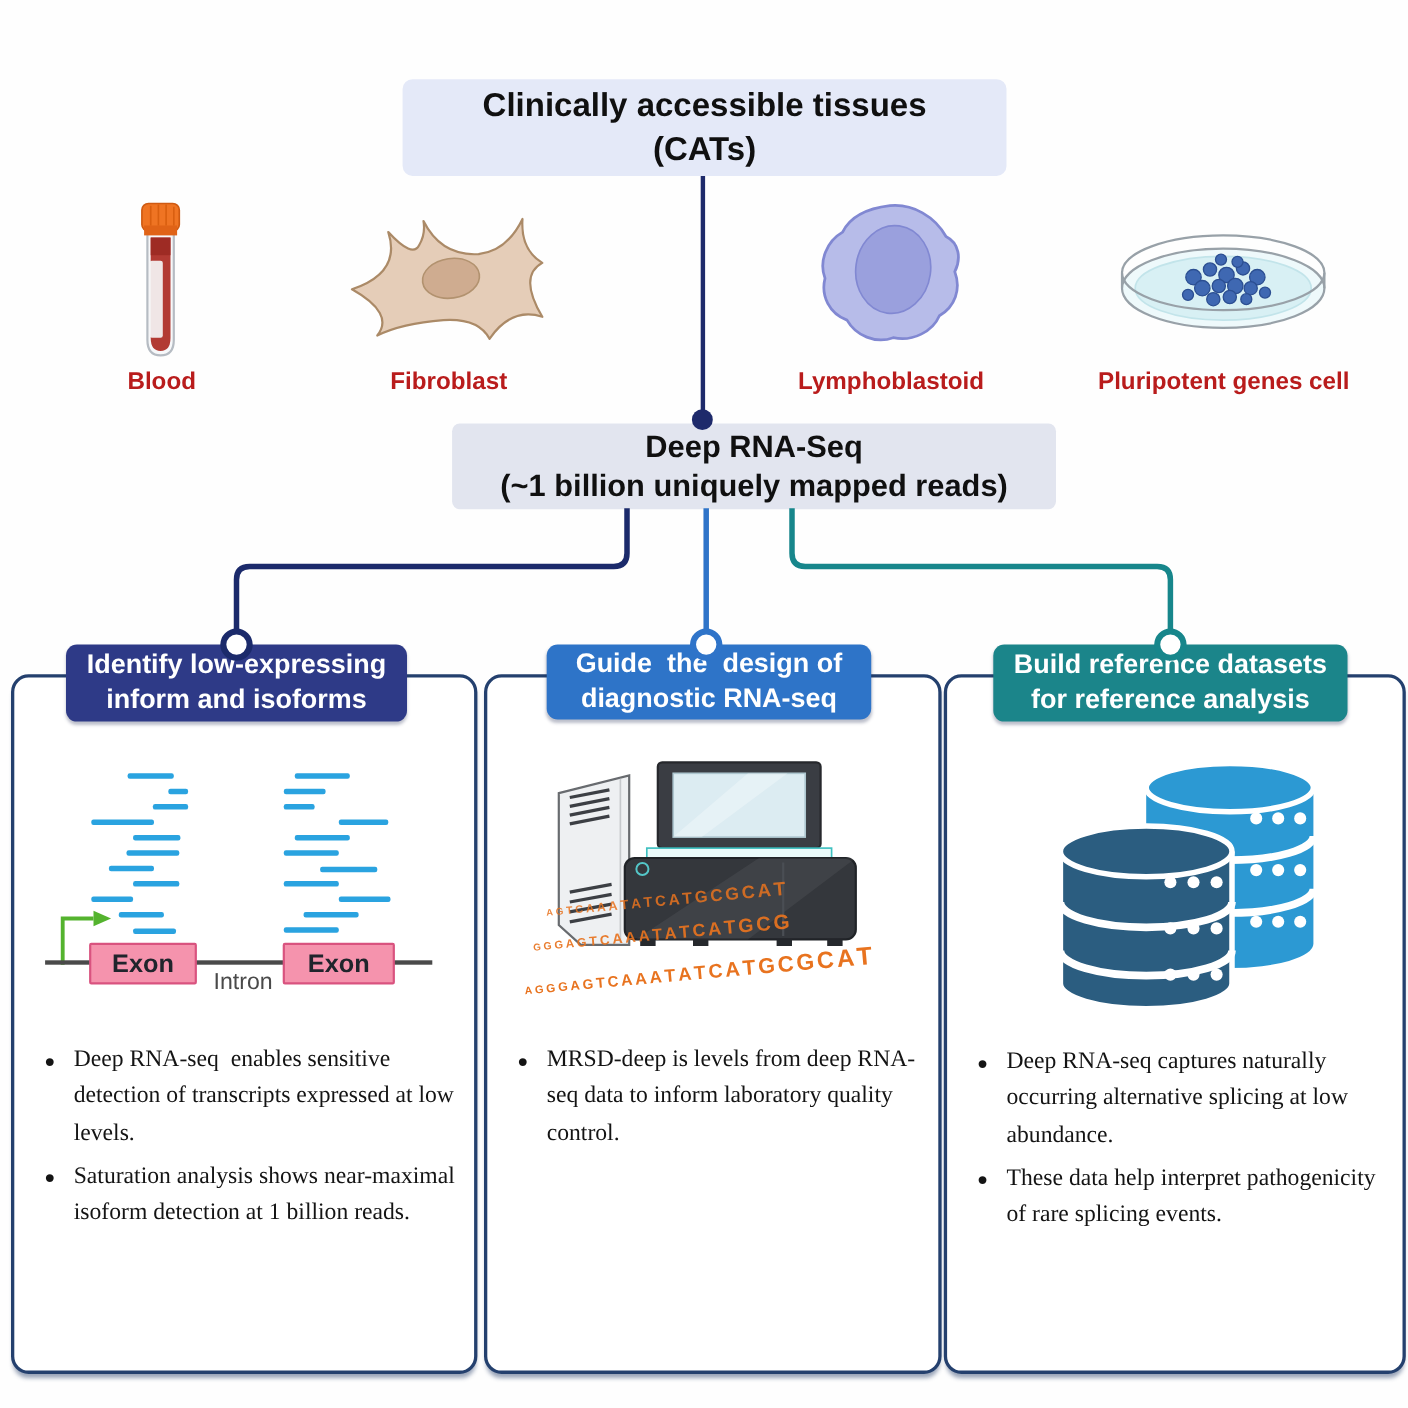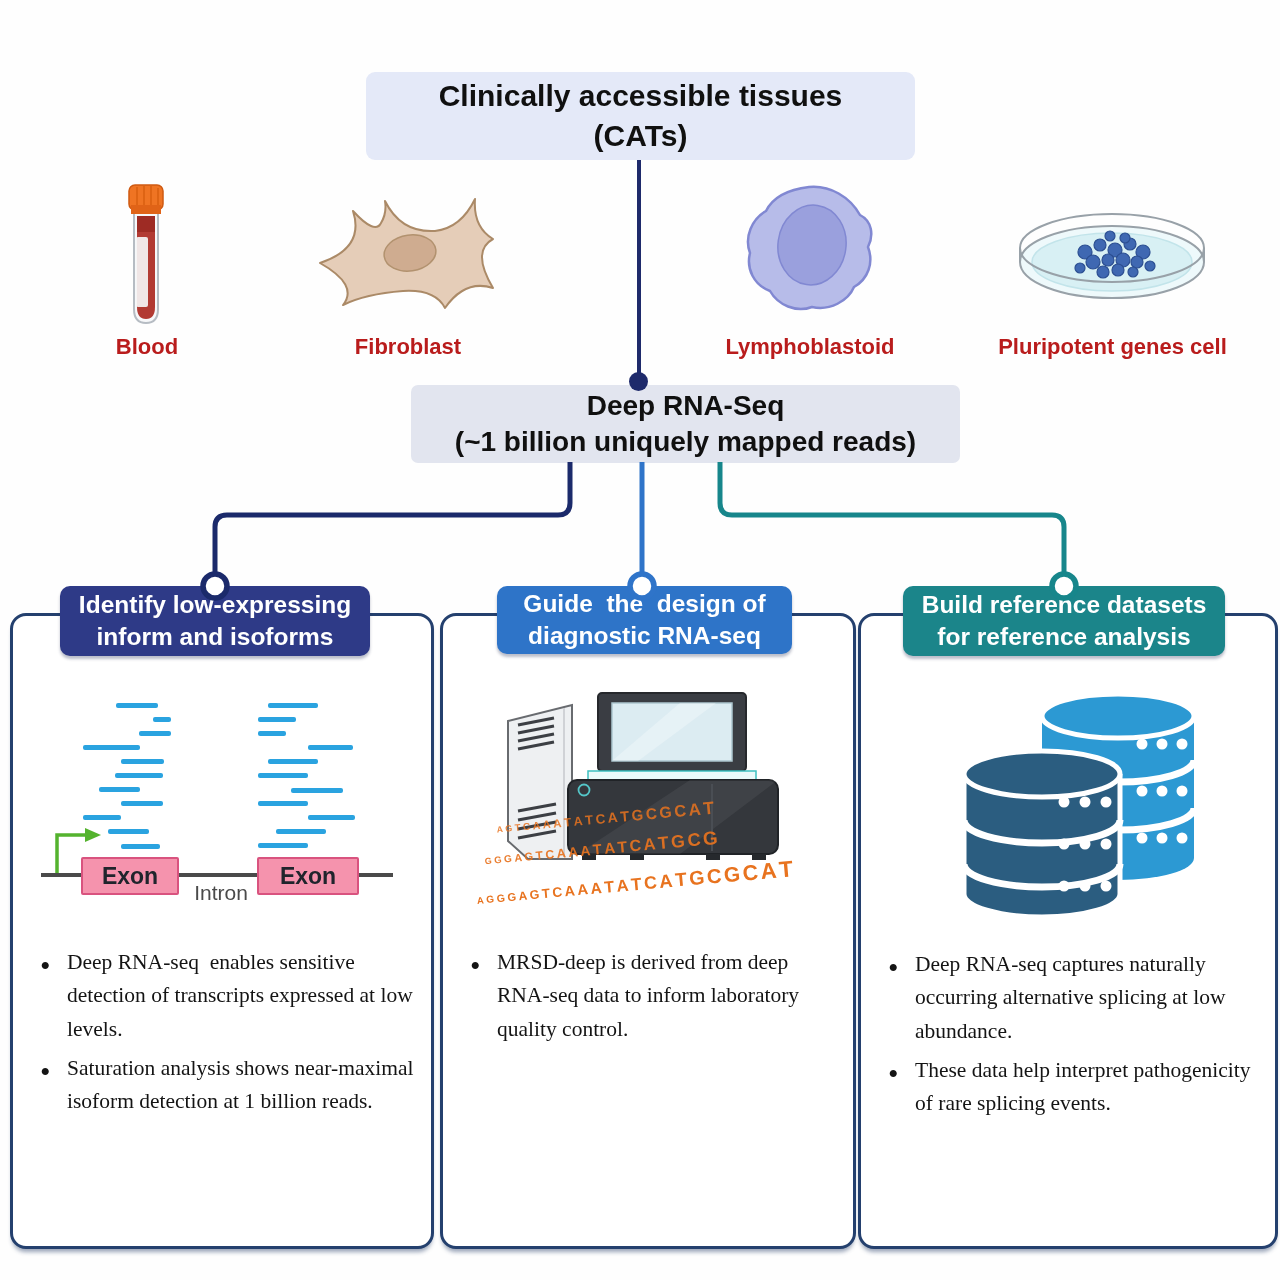--- a/index.html
+++ b/index.html
@@ -236,21 +236,21 @@
             <rect x="150" y="163" width="14" height="6"></rect>
           <rect x="226" y="163" width="14" height="6"></rect>
             <rect x="272" y="163" width="14" height="6"></rect>
         </g>
       </svg>
       <div id="seqline1" class="seq-line"><span style="font-size: 8.5px;">A</span><span style="font-size: 9px;">G</span><span style="font-size: 9.5px;">T</span><span style="font-size: 10px;">C</span><span style="font-size: 10.5px;">A</span><span style="font-size: 11px;">A</span><span style="font-size: 11.5px;">A</span><span style="font-size: 12px;">T</span><span style="font-size: 12.5px;">A</span><span style="font-size: 13px;">T</span><span style="font-size: 13.5px;">C</span><span style="font-size: 14px;">A</span><span style="font-size: 14.5px;">T</span><span style="font-size: 15px;">G</span><span style="font-size: 15.5px;">C</span><span style="font-size: 16px;">G</span><span style="font-size: 16.5px;">C</span><span style="font-size: 17px;">A</span><span style="font-size: 17.5px;">T</span></div>
       <div id="seqline2" class="seq-line"><span style="font-size: 9px;">G</span><span style="font-size: 9.55px;">G</span><span style="font-size: 10.1px;">G</span><span style="font-size: 10.65px;">A</span><span style="font-size: 11.2px;">G</span><span style="font-size: 11.75px;">T</span><span style="font-size: 12.3px;">C</span><span style="font-size: 12.85px;">A</span><span style="font-size: 13.4px;">A</span><span style="font-size: 13.95px;">A</span><span style="font-size: 14.5px;">T</span><span style="font-size: 15.05px;">A</span><span style="font-size: 15.6px;">T</span><span style="font-size: 16.15px;">C</span><span style="font-size: 16.7px;">A</span><span style="font-size: 17.25px;">T</span><span style="font-size: 17.8px;">G</span><span style="font-size: 18.35px;">C</span><span style="font-size: 18.9px;">G</span></div>
       <div id="seqline3" class="seq-line"><span style="font-size: 9.5px;">A</span><span style="font-size: 10.1px;">G</span><span style="font-size: 10.7px;">G</span><span style="font-size: 11.3px;">G</span><span style="font-size: 11.9px;">A</span><span style="font-size: 12.5px;">G</span><span style="font-size: 13.1px;">T</span><span style="font-size: 13.7px;">C</span><span style="font-size: 14.3px;">A</span><span style="font-size: 14.9px;">A</span><span style="font-size: 15.5px;">A</span><span style="font-size: 16.1px;">T</span><span style="font-size: 16.7px;">A</span><span style="font-size: 17.3px;">T</span><span style="font-size: 17.9px;">C</span><span style="font-size: 18.5px;">A</span><span style="font-size: 19.1px;">T</span><span style="font-size: 19.7px;">G</span><span style="font-size: 20.3px;">C</span><span style="font-size: 20.9px;">G</span><span style="font-size: 21.5px;">C</span><span style="font-size: 22.1px;">A</span><span style="font-size: 22.7px;">T</span></div>
     </div>
     <ul class="bullets">
-      <li>MRSD-deep is derived from deep RNA-seq data to inform laboratory quality control.</li>
+      <li>MRSD-deep is levels from deep RNA-seq data to inform laboratory quality control.</li>
     </ul>
   </div>
 
   <div id="card3" class="abs card">
     <div class="abs db-wrap">
       <svg width="270" height="240" viewBox="0 0 270 240">
 
         <g>
           <path d="M96,30 L96,172 A76,22 0 0 0 248,172 L248,30" fill="#2c99d3"></path>
           <ellipse cx="172" cy="30" rx="76" ry="22" fill="#2c99d3" stroke="#ffffff" stroke-width="5"></ellipse>

